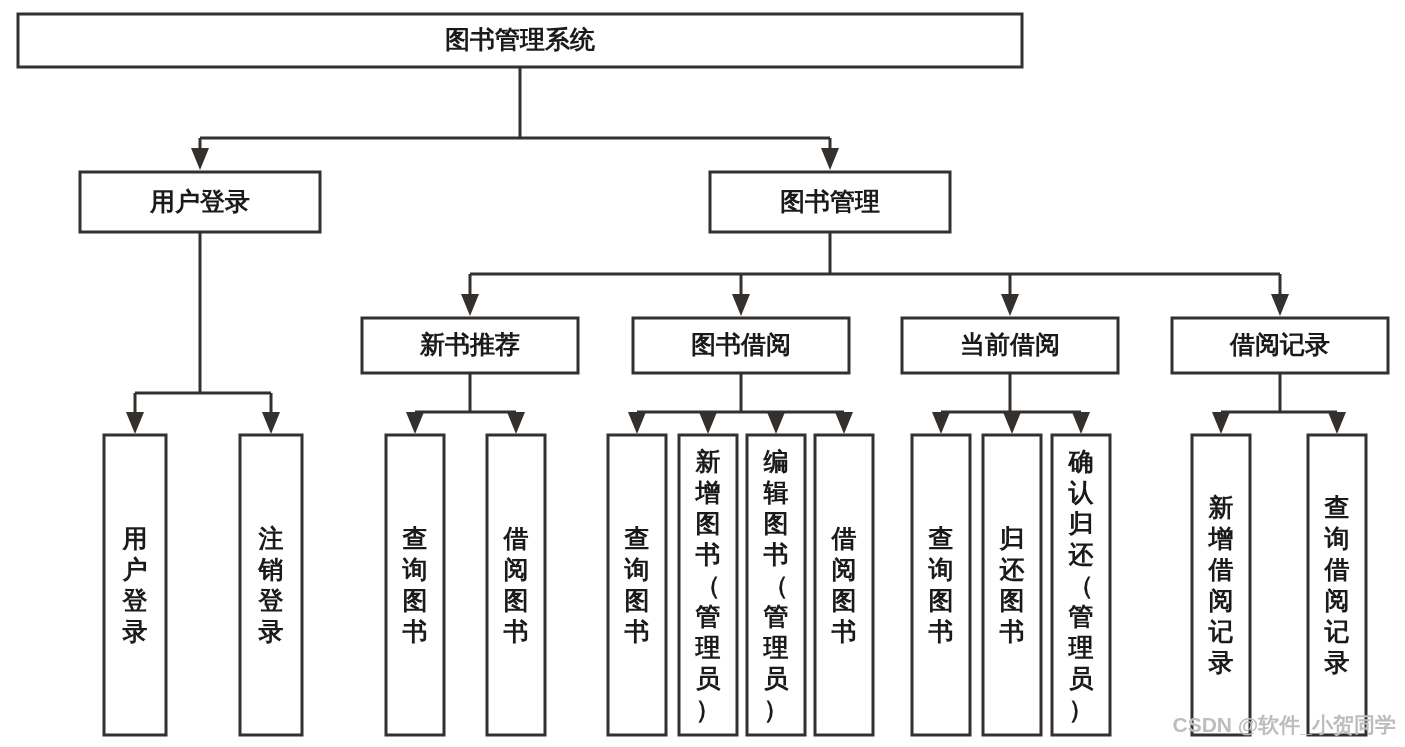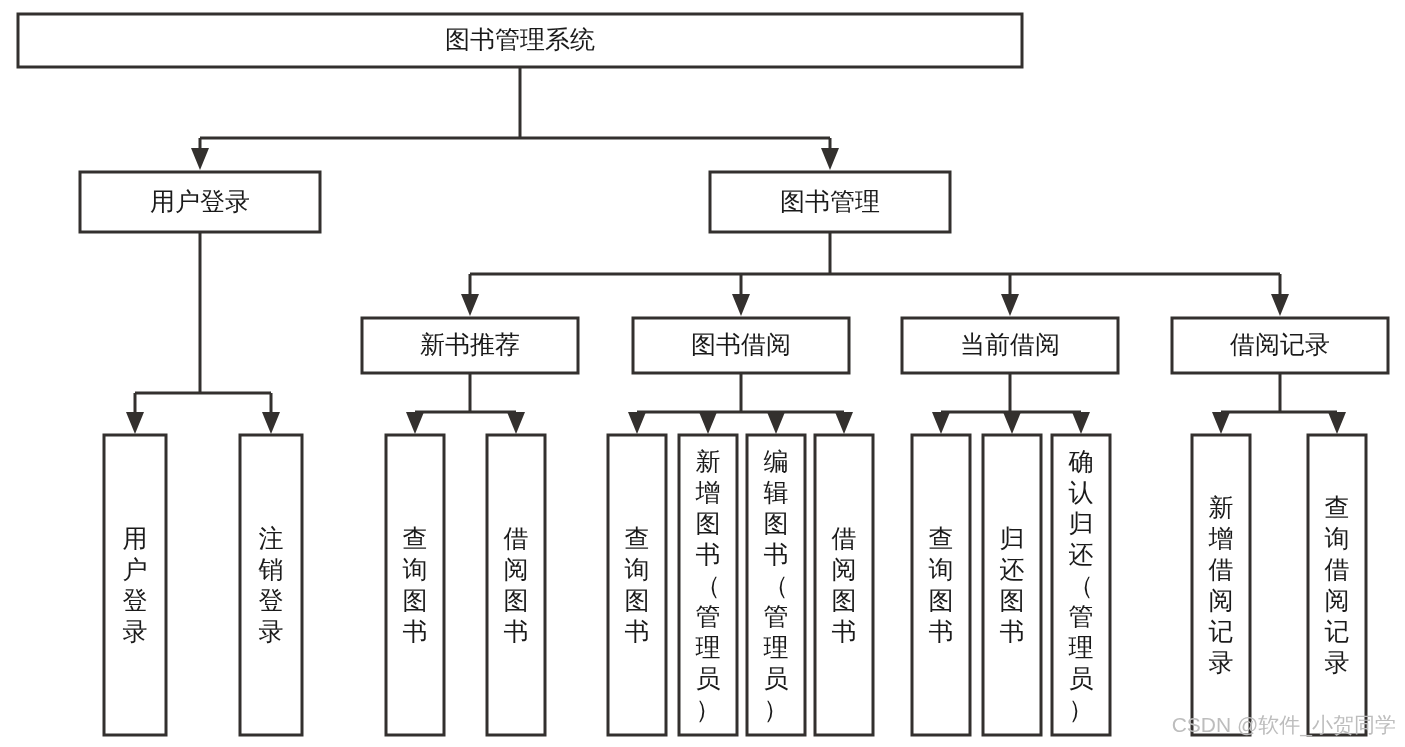--- a/index.html
+++ b/index.html
@@ -12,20 +12,21 @@
     width: 1405px;
     height: 747px;
     font-family: "Liberation Sans", "DejaVu Sans", sans-serif;
     overflow: hidden;
     position: relative;
   }
   #diagram-root {
     position: relative;
     width: 1405px;
     height: 587px;
+    font-weight: bold;
   }
   svg#tree-svg {
     display: block;
     width: 1405px;
     height: 747px;
   }
   .node-box {
     fill: #ffffff;
     stroke: #33302e;
     stroke-width: 3;

